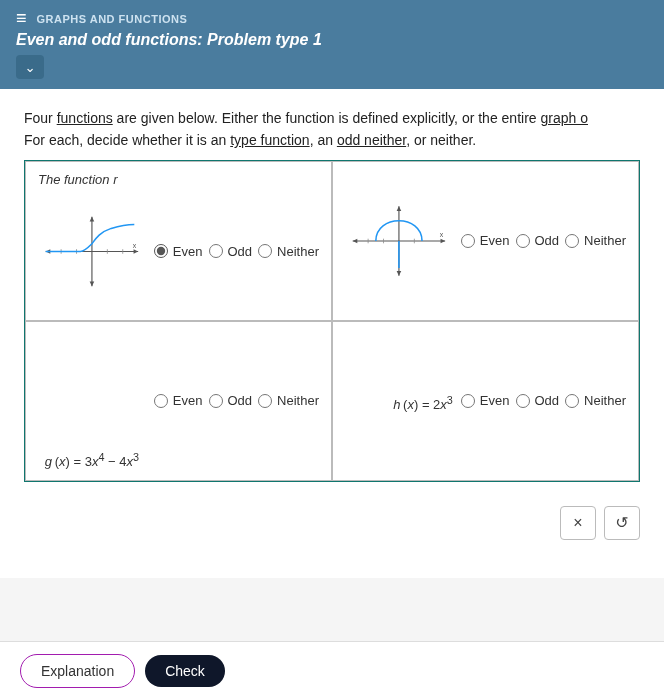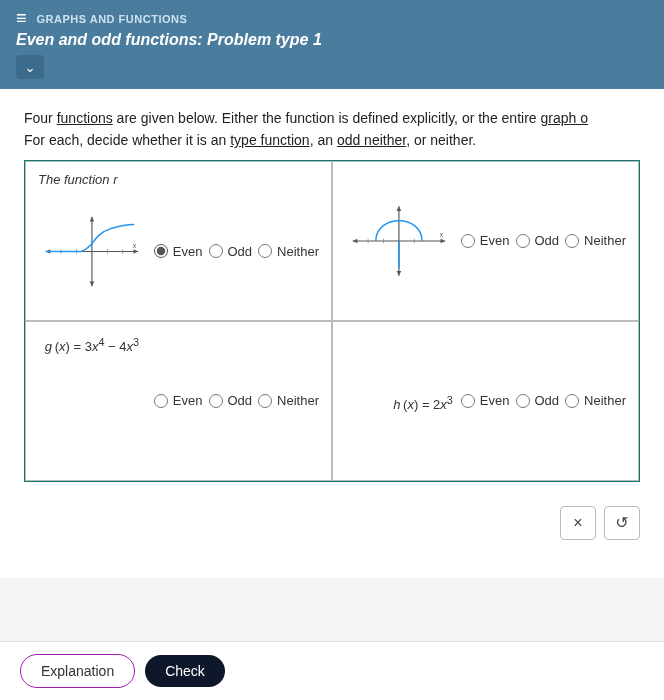--- a/index.html
+++ b/index.html
@@ -314,21 +314,21 @@
             <input type="radio" name="func-s" value="Neither" style="">
             <span class="radio-label">Neither</span>
           </label>
         </div>
       </div>
     </div>
 
     <div class="grid-cell">
       <div class="cell-body" style="flex-direction:column; justify-content:space-between;">
         <div style="display:flex; flex:1; gap:8px;">
-          <div class="graph-area" style="display:flex; align-items:flex-start; justify-content:center;">
+          <div class="graph-area" style="display:flex; align-items:flex-end; justify-content:center;">
             <span class="formula-text">
               <i>g</i> (<i>x</i>) = 3<i>x</i><sup>4</sup> − 4<i>x</i><sup>3</sup>
             </span>
           </div>
           <div class="options-area">
             <label class="radio-option">
               <input type="radio" name="func-g" value="Even" style="">
               <span class="radio-label">Even</span>
             </label>
             <label class="radio-option">

